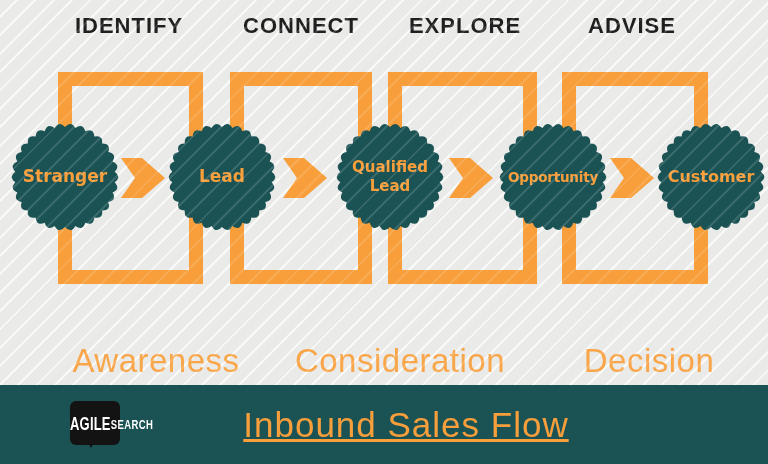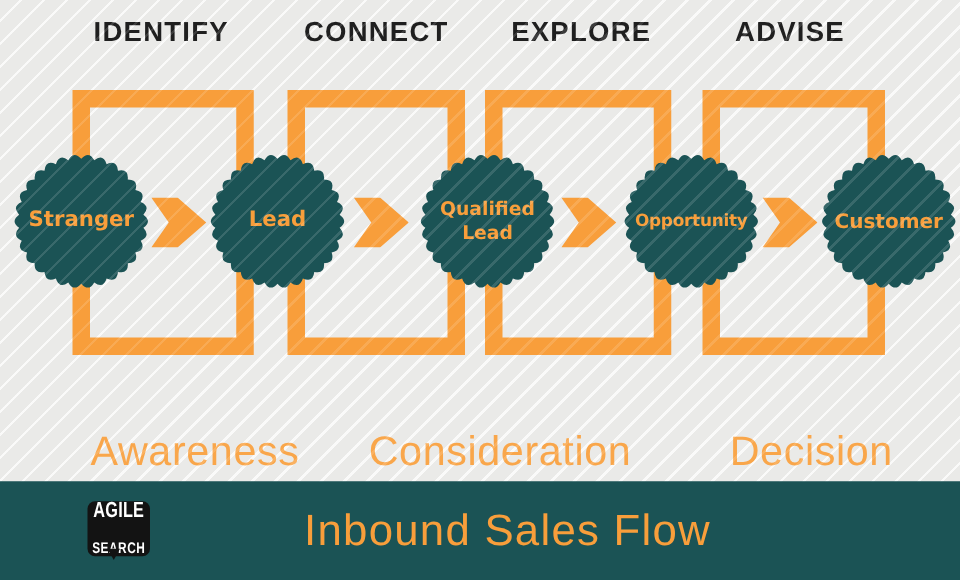--- a/index.html
+++ b/index.html
@@ -45,32 +45,32 @@
   .phase-label{
     position:absolute;top:342px;transform:translateX(-50%);
     font-size:33px;letter-spacing:.5px;color:var(--orange-light,#F9A64A);white-space:nowrap;
   }
   .p1{left:156px}.p2{left:400px}.p3{left:649px}
   
   .footer{position:absolute;left:0;right:0;top:385px;height:79px;background:var(--teal,#1B5355)}
   .logo{
     position:absolute;left:70px;top:16px;width:50px;height:44px;
     background:var(--logo-bg,#131313);border-radius:6px;
-    display:flex;flex-direction:column;align-items:center;justify-content:space-between;
+    display:flex;align-items:center;justify-content:flex-start;
     color:var(--logo-text,#FFFFFF);
   }
   .logo::after{
     content:"";position:absolute;left:16px;bottom:-8px;
     border:5px solid transparent;border-top:9px solid var(--logo-bg,#131313);
   }
   .logo-line1{font-weight:bold;font-size:13px;letter-spacing:.2px;line-height:13px;transform:scaleY(1.35)}
   .logo-line2{font-weight:bold;font-size:9.5px;letter-spacing:.4px;line-height:11px;margin-top:3px;transform:scaleY(1.3)}
   .footer-title{
     position:absolute;left:calc(50% + 22px);top:50%;transform:translate(-50%,-50%);
-    font-size:35px;letter-spacing:1px;color:var(--orange,#F89E3B);white-space:nowrap;
+    font-size:35px;letter-spacing:1px;color:var(--orange,#F89E3B);white-space:nowrap;text-decoration:underline;
   }
   
   .texture{
     position:absolute;left:0;top:0;width:768px;height:385px;pointer-events:none;
     background:repeating-linear-gradient(135deg,transparent 0 11px,rgba(255,255,255,.13) 11px 13px);
   }
 </style>
 </head>
 <body>
 

